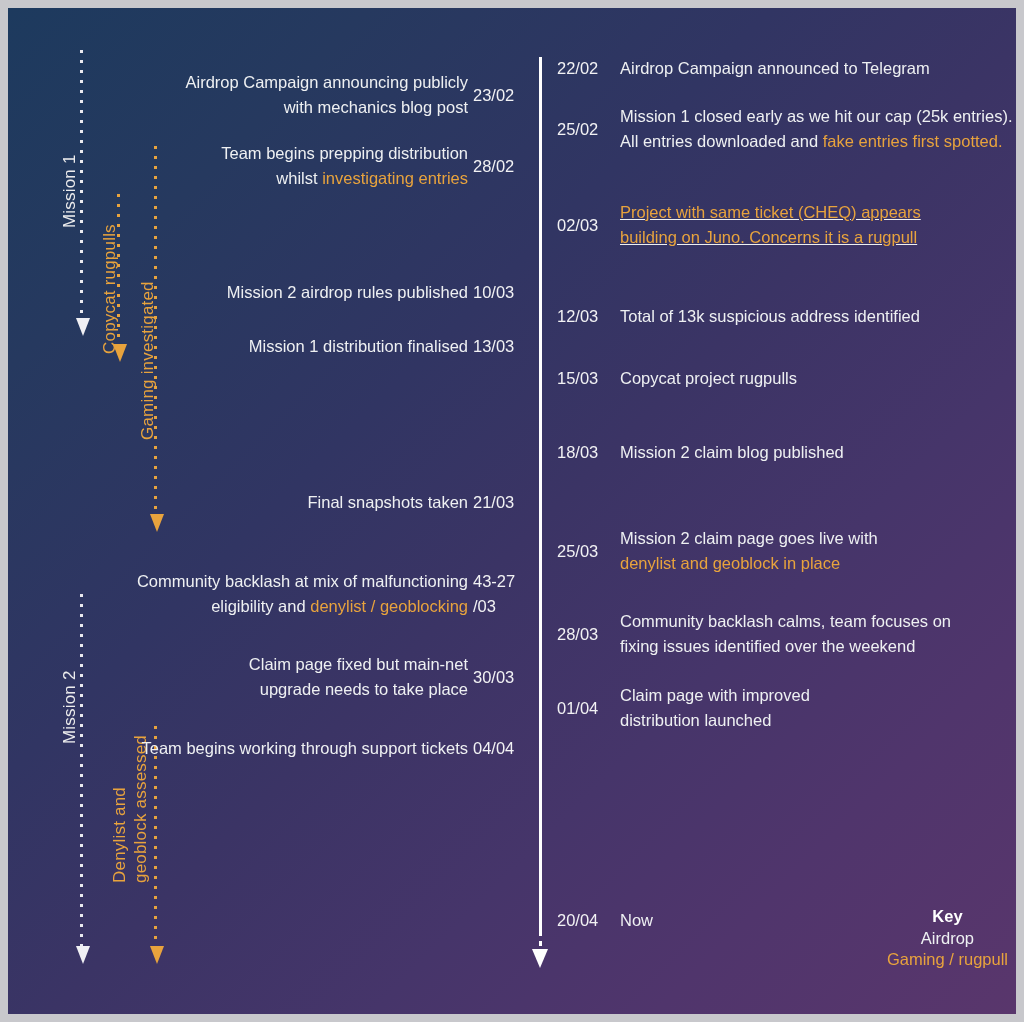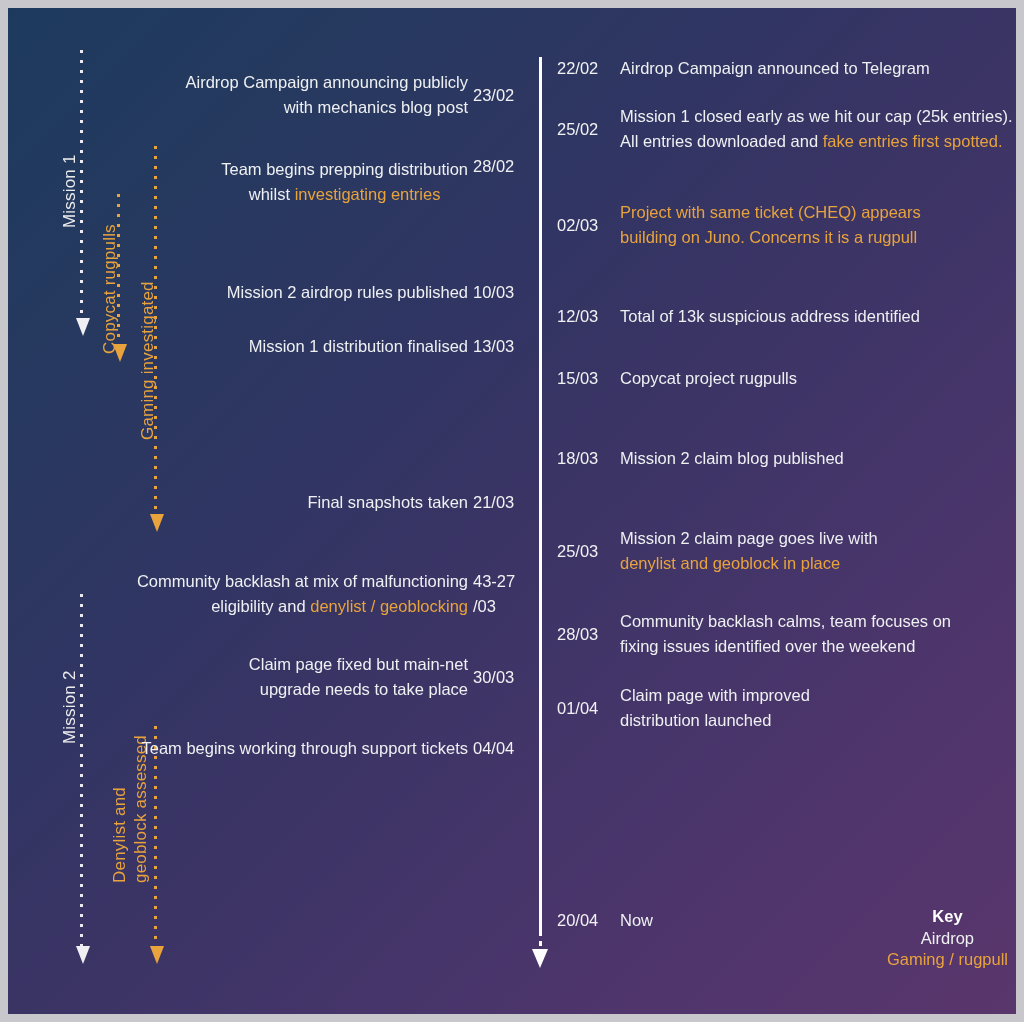--- a/index.html
+++ b/index.html
@@ -189,21 +189,21 @@
 
   <div class="entry left-entry" style="left:0; top:62px; width:531px; height:52px;">
     <div class="etext" style="top:0;">
       <div>Airdrop Campaign announcing publicly</div>
       <div>with mechanics blog post</div>
     </div>
     <div class="edate" style="top:13px;">23/02</div>
   </div>
 
   <div class="entry left-entry" style="left:0; top:133px; width:531px; height:52px;">
-    <div class="etext" style="top:16px;text-align:center;">
+    <div class="etext" style="top:0;">
       <div>Team begins prepping distribution</div>
       <div>
         <span>whilst </span><span class="hl">investigating entries</span>
       </div>
     </div>
     <div class="edate" style="top:13px;">28/02</div>
   </div>
 
   <div class="entry left-entry" style="left:0; top:272px; width:531px; height:26px;">
     <div class="etext" style="top:0;">Mission 2 airdrop rules published</div>
@@ -256,37 +256,37 @@
     <div class="etext" style="top:0;">
       <div>Mission 1 closed early as we hit our cap (25k entries).</div>
       <div>
         <span>All entries downloaded and </span><span class="hl">fake entries first spotted.</span>
       </div>
     </div>
   </div>
 
   <div class="entry right-entry" style="left:0; top:192px; width:1008px; height:52px;">
     <div class="edate" style="top:13px;">02/03</div>
-    <div class="etext" style="top:0;">
+    <div class="etext" style="top:0;text-decoration:underline;">
       <div class="hl">Project with same ticket (CHEQ) appears</div>
       <div class="hl">building on Juno. Concerns it is a rugpull</div>
     </div>
   </div>
 
   <div class="entry right-entry" style="left:0; top:296px; width:1008px; height:26px;">
     <div class="edate" style="top:0;">12/03</div>
     <div class="etext hl" style="top:0;">Total of 13k suspicious address identified</div>
   </div>
 
   <div class="entry right-entry" style="left:0; top:358px; width:1008px; height:26px;">
     <div class="edate" style="top:0;">15/03</div>
     <div class="etext hl" style="top:0;">Copycat project rugpulls</div>
   </div>
 
-  <div class="entry right-entry" style="left:0; top:432px; width:1008px; height:26px;margin-top:6px;">
+  <div class="entry right-entry" style="left:0; top:432px; width:1008px; height:26px;">
     <div class="edate" style="top:0;">18/03</div>
     <div class="etext" style="top:0;">Mission 2 claim blog published</div>
   </div>
 
   <div class="entry right-entry" style="left:0; top:518px; width:1008px; height:52px;">
     <div class="edate" style="top:13px;">25/03</div>
     <div class="etext" style="top:0;">
       <div>Mission 2 claim page goes live with</div>
       <div class="hl">denylist and geoblock in place</div>
     </div>

